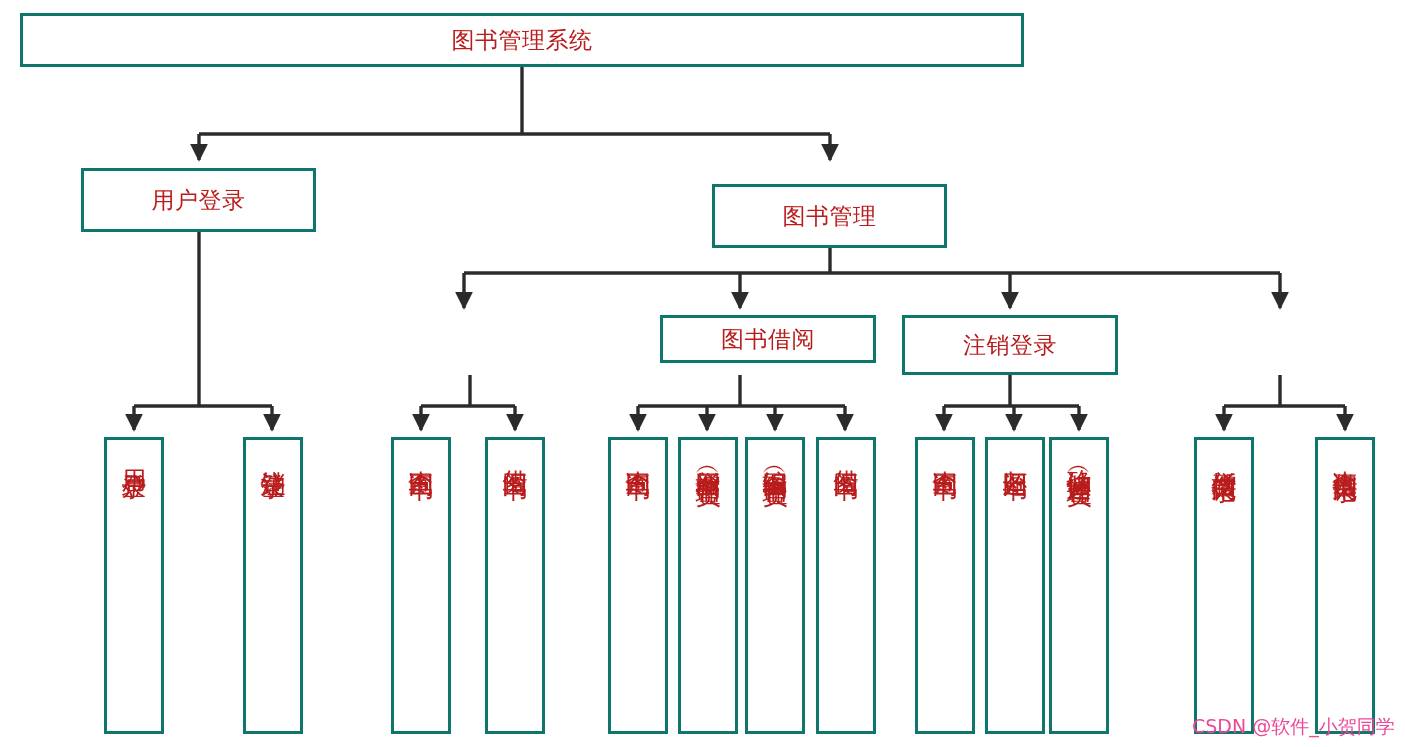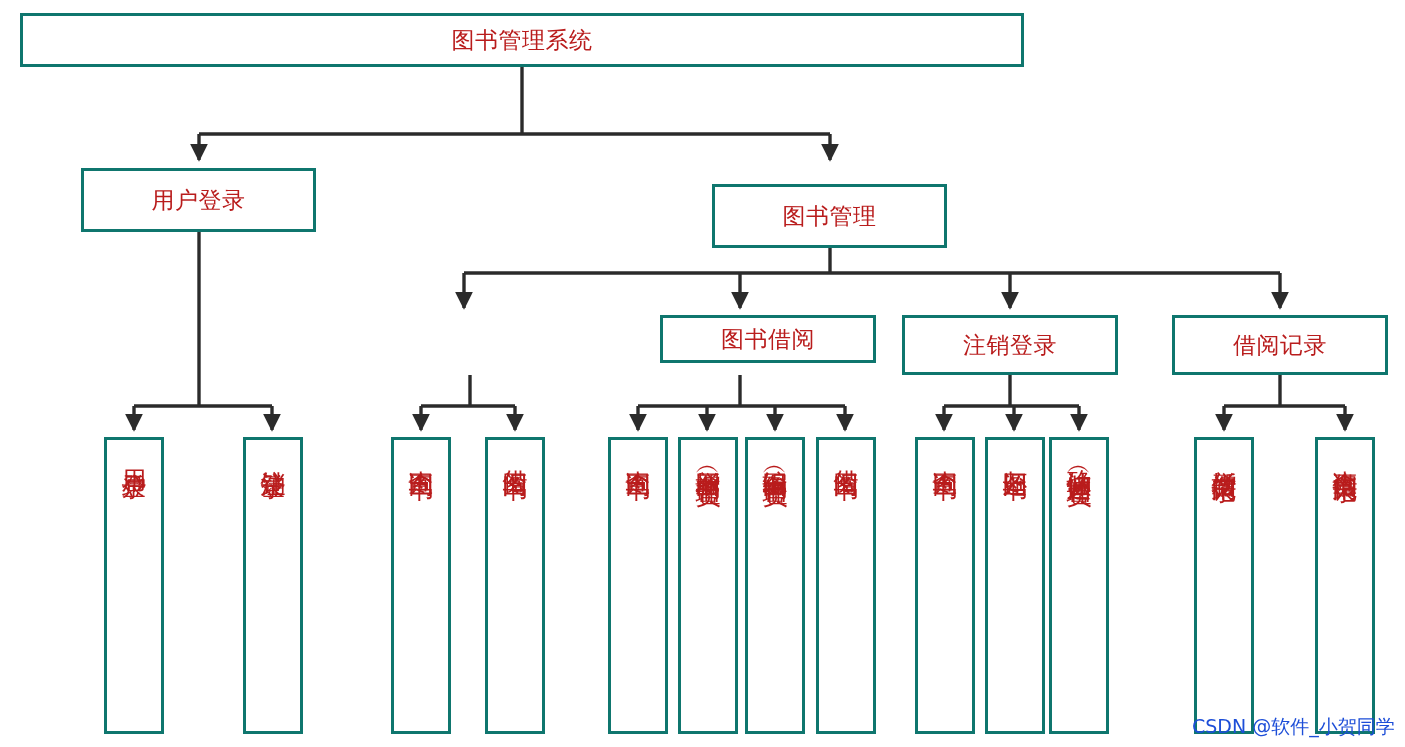--- a/index.html
+++ b/index.html
@@ -59,21 +59,21 @@
     text-orientation: upright;
     line-height: 1.0;
     letter-spacing: 2px;
     white-space: nowrap;
   }
   .watermark {
     position: absolute;
     left: 1192px;
     top: 714px;
     font-size: 19px;
-    color: #1d4ed8;
+    color: #ec4899;
     white-space: nowrap;
     font-family: "DejaVu Sans", "Liberation Sans", sans-serif;
     text-align: center;
   }
 </style>
 </head>
 <body>
 
 <div id="canvas">
 
@@ -141,23 +141,20 @@
 
 
   <div class="node h" style="left:660px; top:315px; width:216px; height:48px;">
     <span class="label">图书借阅</span>
   </div>
 
   <div class="node h" style="left:902px; top:315px; width:216px; height:60px;">
     <span class="label">注销登录</span>
   </div>
 
-  <div class="node h" style="left:1172px; top:315px; width:216px; height:60px;">
-    <span class="label">借阅记录</span>
-  </div>
 
   <div class="node v" style="left:104px; top:437px; width:60px; height:297px;">
     <span class="label">用户登录</span>
   </div>
   <div class="node v" style="left:243px; top:437px; width:60px; height:297px;">
     <span class="label">注销登录</span>
   </div>
 
   <div class="node v" style="left:391px; top:437px; width:60px; height:297px;">
     <span class="label">查询图书</span>

